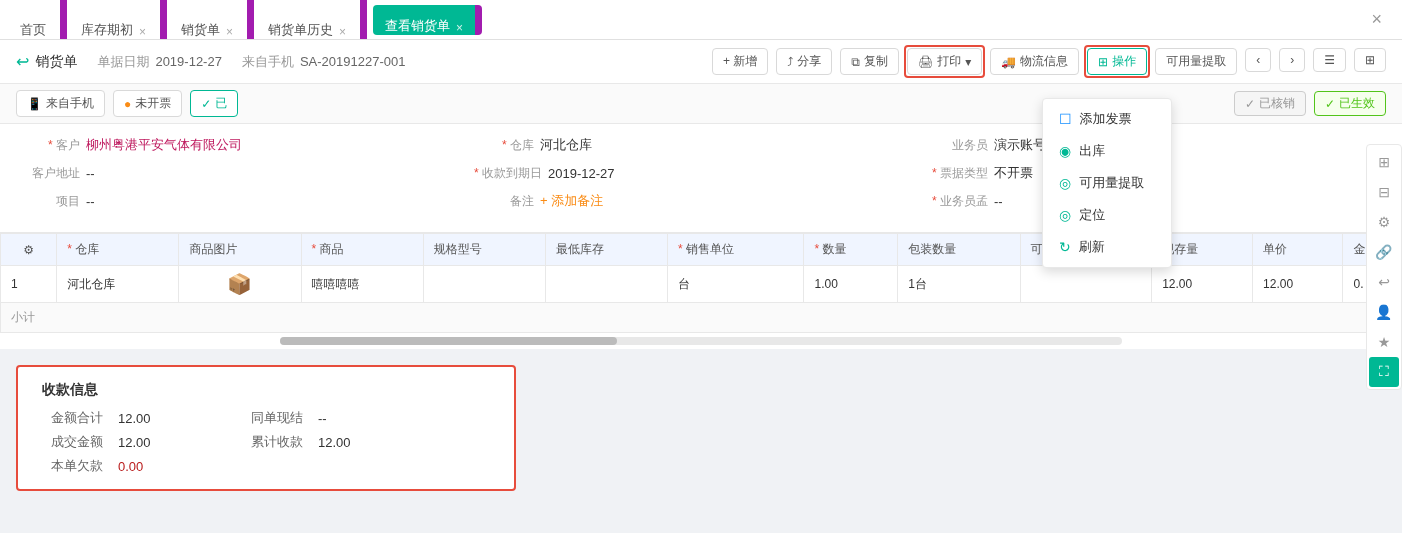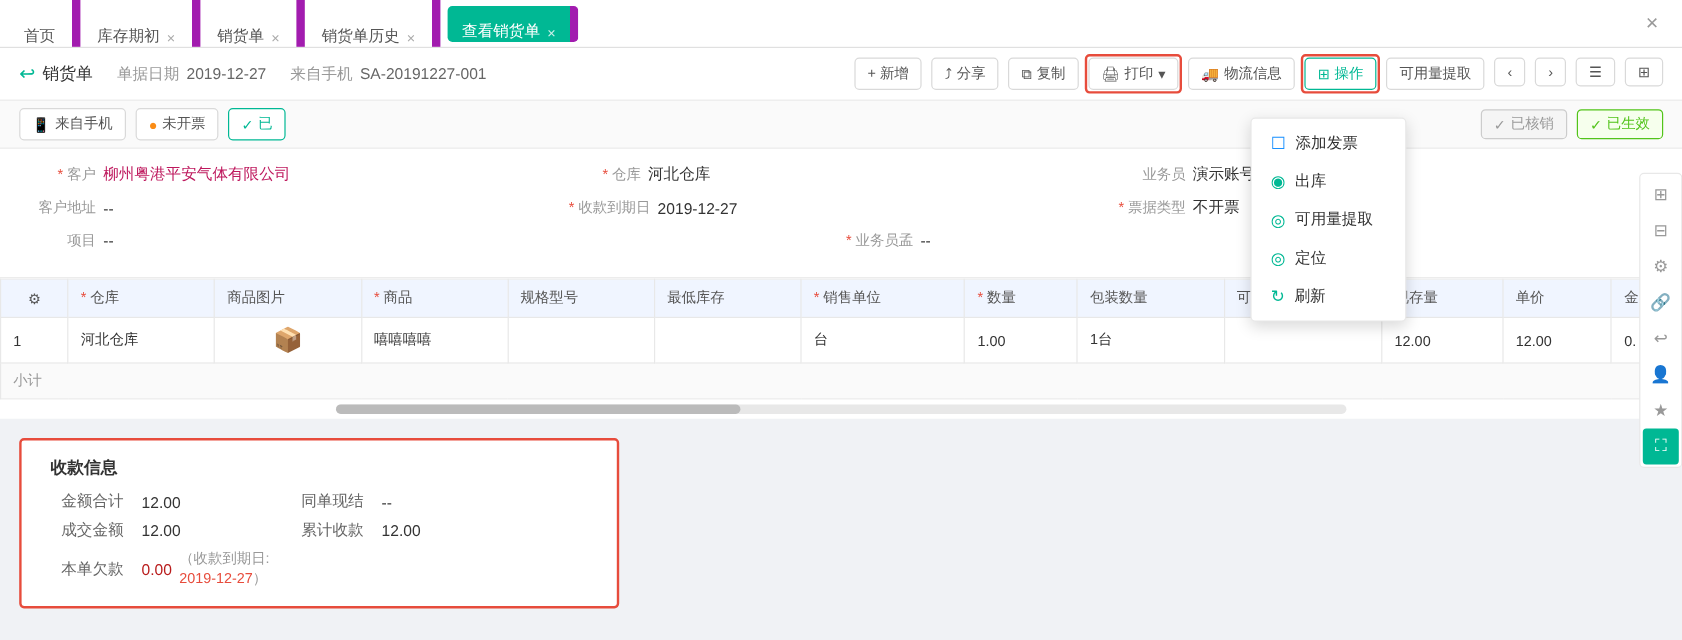--- a/index.html
+++ b/index.html
@@ -285,20 +285,27 @@
       </div>
       <div class="form-field">
         <span class="form-label required">票据类型</span>
         <span class="form-value">不开票</span>
       </div>
     </div>
     <div class="form-row">
       <div class="form-field">
         <span class="form-label">项目</span>
         <span class="form-value">--</span>
+      </div>
+      <div class="form-field">
+        <span class="form-label">备注</span>
+        <span class="form-value" style="color:#fa8c16; cursor:pointer;">
+          <span>+</span>
+          <span>添加备注</span>
+        </span>
       </div>
       <div class="form-field">
         <span class="form-label required">业务员孟</span>
         <span class="form-value">--</span>
       </div>
     </div>
   </div>
 
   <div class="table-wrap">
     <table>
@@ -366,21 +373,20 @@
           <span class="summary-label">成交金额</span>
           <span class="summary-value">12.00</span>
         </div>
         <div class="summary-row">
           <span class="summary-label">累计收款</span>
           <span class="summary-value">12.00</span>
         </div>
         <div class="summary-row">
           <span class="summary-label">本单欠款</span>
           <span class="summary-value orange">0.00</span>
-          <span class="summary-note">（收款到期日: <span style="color:#e74c3c;">2019-12-27</span>）</span>
         </div>
       </div>
     </div>
   </div>
 
   <div class="dropdown-menu">
     <div class="dropdown-item">
       <span class="dropdown-icon blue">☐</span>
       <span>添加发票</span>
     </div>

